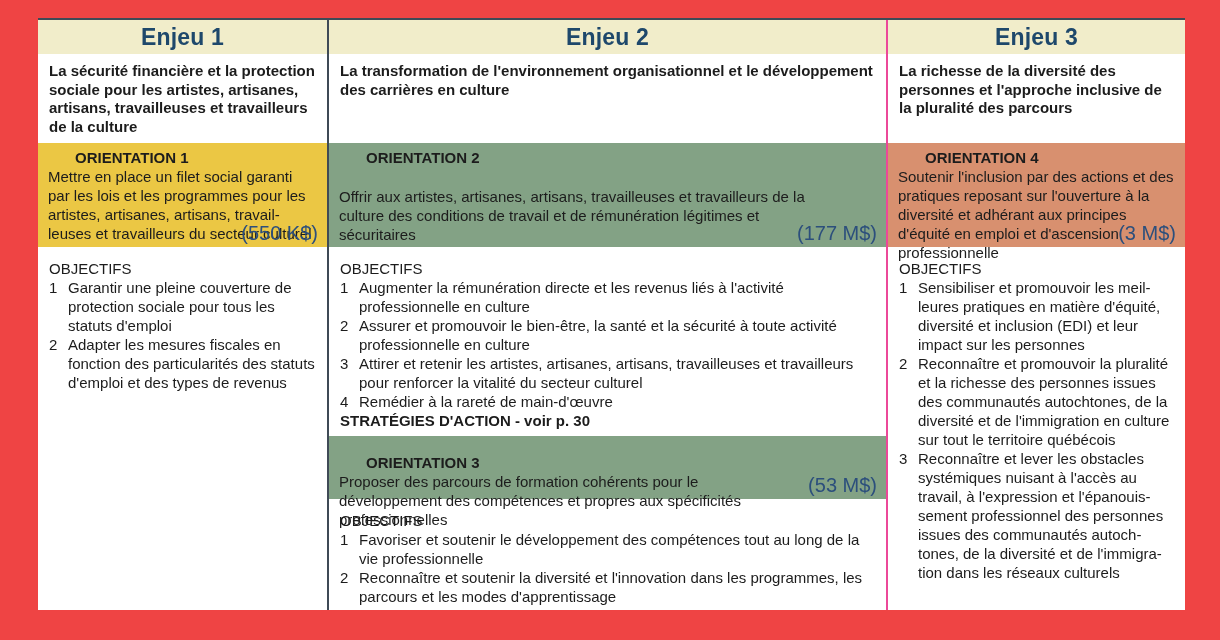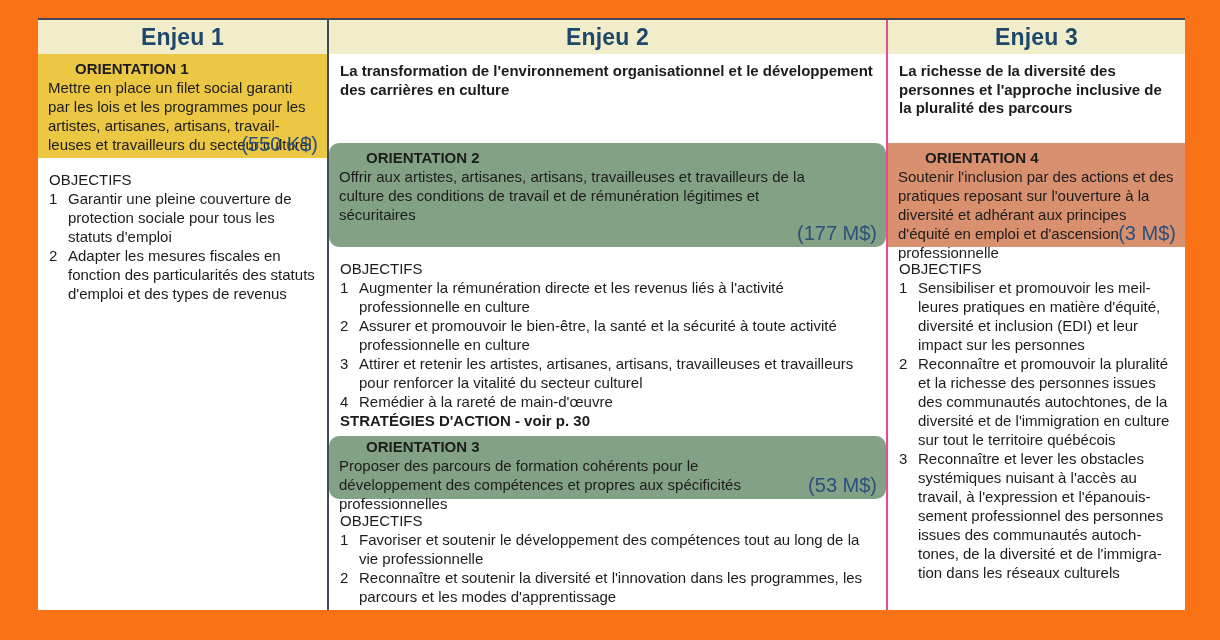--- a/index.html
+++ b/index.html
@@ -1,51 +1,52 @@
 <!DOCTYPE html>
 <html><head>
 <meta charset="utf-8">
 <style>
   html,body{margin:0;padding:0;background:#ffffff;}
   body{font-family:"Liberation Sans","DejaVu Sans",sans-serif;color:#1c1c1c;}
-  .canvas{position:relative;width:1220px;height:640px;background:#f97316;overflow:hidden;}
+  .canvas{position:relative;width:1220px;height:640px;background:#ef4444;overflow:hidden;}
   .table{position:absolute;left:38px;top:18px;width:1147px;display:flex;border-top:2px solid #3f4a56;}
   .col{box-sizing:border-box;min-height:590px;background:#ffffff;}
   .col-1{width:289px;}
   .col-2{width:561px;border-left:2px solid #3f4a56;border-right:2px solid #ec4899;}
   .col-3{width:297px;}
   .col-header{height:34px;background:#f1edca;display:flex;align-items:center;justify-content:center;
     font-weight:bold;font-size:23px;color:#1e486b;letter-spacing:0.2px;}
   .col-subtitle{box-sizing:border-box;height:89px;padding:8px 11px 0 11px;font-weight:bold;font-size:15px;line-height:18.5px;}
   .obox{box-sizing:border-box;position:relative;padding:5px 10px 4px 10px;font-size:15px;line-height:19px;}
   .obox.top{height:104px;}
   .obox .olabel{font-weight:bold;margin-left:27px;}
   .obox .amount{position:absolute;right:9px;bottom:4px;font-weight:normal;font-size:20px;color:#2c4f7c;white-space:nowrap;}
   .bg-yellow{background:#ebc744;}
-  .bg-green{background:#83a285;border-radius:10px;}
+  .bg-green{background:#83a285;}
   .bg-salmon{background:#d8906f;}
   .objectives{box-sizing:border-box;padding:12px 10px 0 11px;font-size:15px;line-height:19px;}
   .objectives .oheading{font-weight:normal;}
   .obj-item{display:flex;}
   .obj-item .num{flex:none;width:19px;}
   .obj-item .txt{flex:1;}
   .objectives-col2{height:189px;overflow:hidden;}
   .strategies{font-weight:bold;}
-  .obox.mid{height:63px;padding-top:1px;}
+  .obox.mid{height:63px;padding-top:17px;}
   .obox.mid .otext{max-width:430px;}
-  .obox.top .otext-2{max-width:470px;}
+  .obox.top .otext-2{max-width:470px;margin-top:20px;}
 </style>
 </head>
 <body>
 
 <div class="canvas">
   <div class="table">
 
     <div class="col col-1">
       <div class="col-header">Enjeu 1</div>
+      <div class="col-subtitle">La sécurité financière et la protection sociale pour les artistes, artisanes, artisans, travailleuses et travailleurs de la culture</div>
       <div class="obox top bg-yellow">
         <div class="olabel">ORIENTATION 1</div>
         <div class="otext">Mettre en place un filet social garanti par les lois et les programmes pour les artistes, artisanes, artisans, travail-leuses et travailleurs du secteur culturel</div>
         <div class="amount">(550 K$)</div>
       </div>
       <div class="objectives">
         <div class="oheading">OBJECTIFS</div>
         <div class="obj-item">
           <span class="num">1</span>
           <span class="txt">Garantir une pleine couverture de protection sociale pour tous les statuts d'emploi</span>

